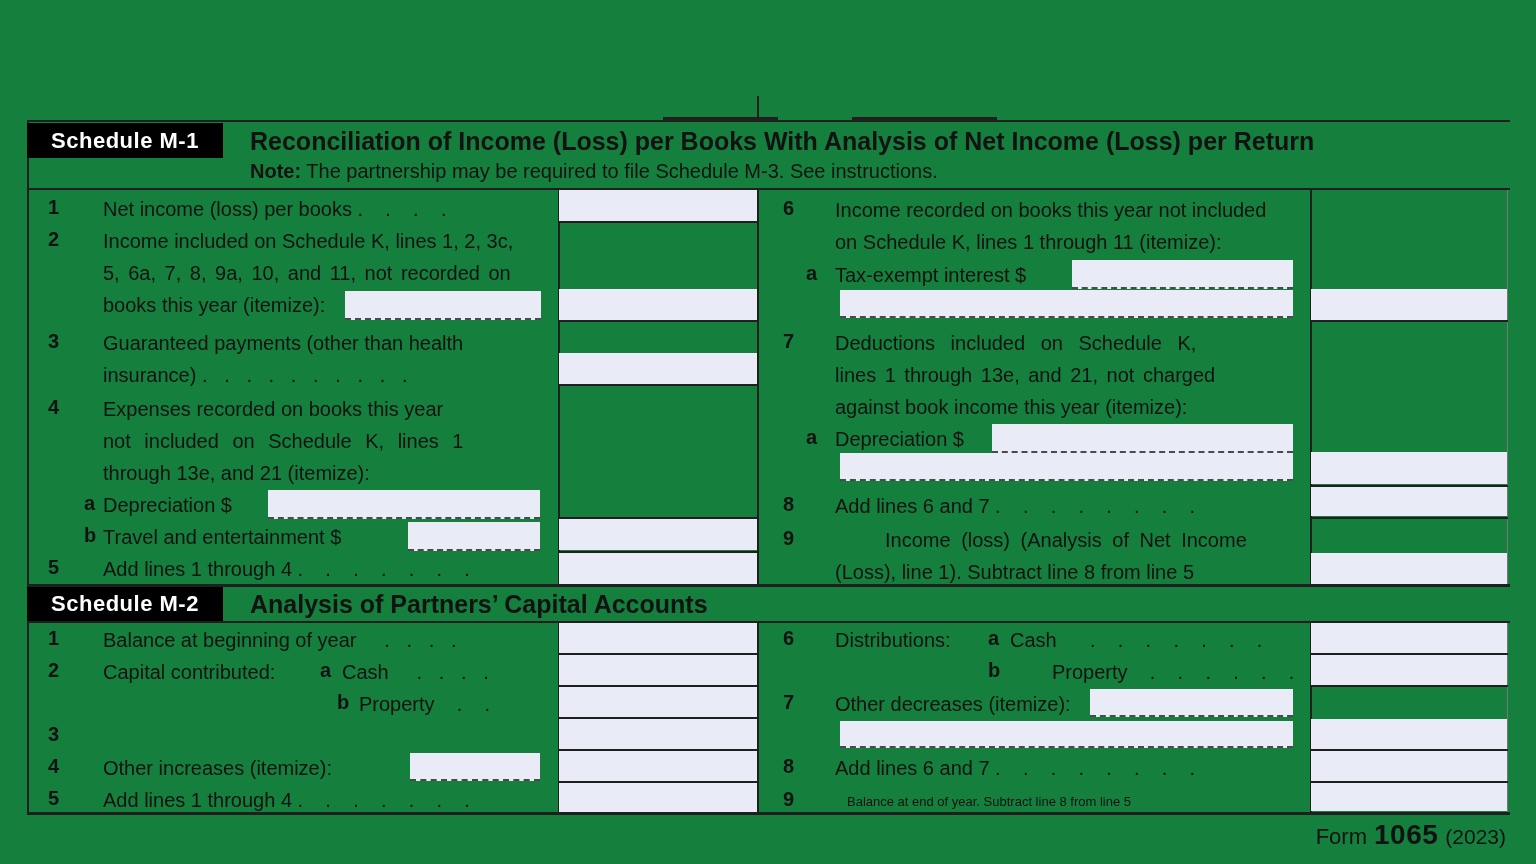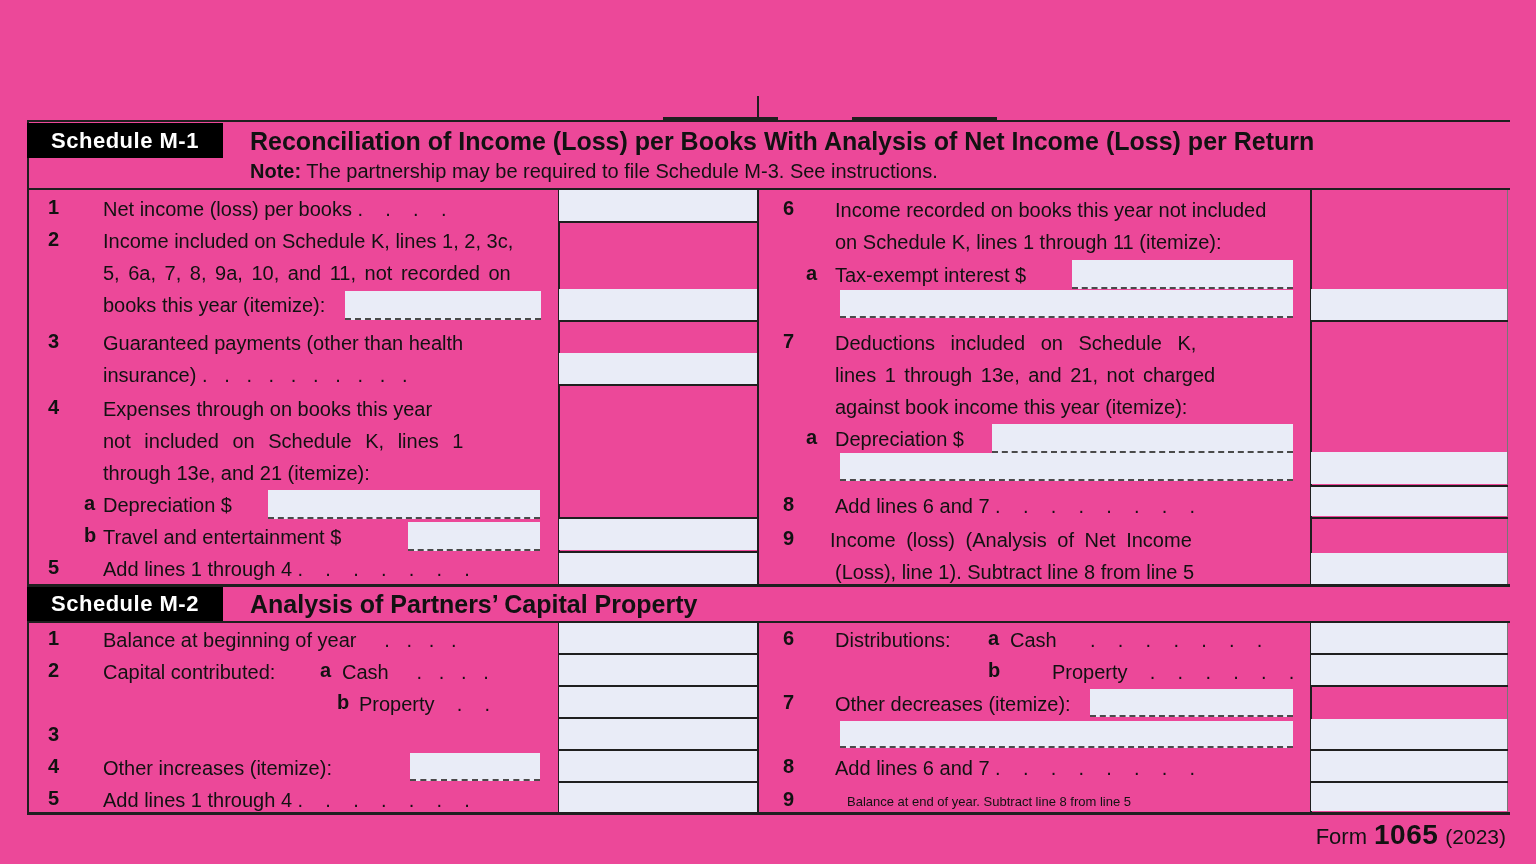--- a/index.html
+++ b/index.html
@@ -2,21 +2,21 @@
 <html style="--field-blue: #e9ecf7; --rule: #1f1f1f;"><head>
 <meta charset="utf-8">
 <style>
   :root{
     --field-blue:#e9ecf7;
     --ink:#121212;
     --rule:#1f1f1f;
   }
   html,body{margin:0;padding:0;background:#fff;}
   #page{
-    position:relative;width:1536px;height:864px;background:#ec4899;
+    position:relative;width:1536px;height:864px;background:#15803d;
     font-family:"Liberation Sans", sans-serif;color:var(--ink);
     overflow:hidden;
   }
   .hrule{position:absolute;background:var(--rule);height:2px;}
   .vrule{position:absolute;background:var(--rule);width:2px;}
   .cell{position:absolute;background:var(--field-blue);}
   .fld{position:absolute;background:var(--field-blue);border-bottom:2px dashed #4a4a4a;}
   .txt{position:absolute;font-size:20px;line-height:26px;white-space:nowrap;color:var(--ink);}
   .num{position:absolute;font-size:20px;font-weight:bold;white-space:nowrap;}
   .ltr{position:absolute;font-size:20px;font-weight:bold;white-space:nowrap;}
@@ -92,21 +92,21 @@
   <div class="txt" style="left:103px;top:228px;">Income included on Schedule K, lines 1, 2, 3c,</div>
   <div class="txt js3" style="left:103px;top:260px;">5, 6a, 7, 8, 9a, 10, and 11, not recorded on</div>
   <div class="txt" style="left:103px;top:292px;">books this year (itemize):</div>
   <div class="fld" style="left:345px;top:291px;width:196px;height:27px;"></div>
 
   <div class="num" style="left:48px;top:330px;">3</div>
   <div class="txt" style="left:103px;top:330px;">Guaranteed payments (other than health</div>
   <div class="txt" style="left:103px;top:362px;">insurance) .&nbsp;&nbsp;&nbsp;.&nbsp;&nbsp;&nbsp;.&nbsp;&nbsp;&nbsp;.&nbsp;&nbsp;&nbsp;.&nbsp;&nbsp;&nbsp;.&nbsp;&nbsp;&nbsp;.&nbsp;&nbsp;&nbsp;.&nbsp;&nbsp;&nbsp;.&nbsp;&nbsp;&nbsp;.</div>
 
   <div class="num" style="left:48px;top:396px;">4</div>
-  <div class="txt" style="left:103px;top:396px;">Expenses through on books this year</div>
+  <div class="txt" style="left:103px;top:396px;">Expenses recorded on books this year</div>
   <div class="txt js8" style="left:103px;top:428px;">not included on Schedule K, lines 1</div>
   <div class="txt" style="left:103px;top:460px;">through 13e, and 21 (itemize):</div>
 
   <div class="ltr" style="left:84px;top:492px;">a</div>
   <div class="txt" style="left:103px;top:492px;">Depreciation $</div>
   <div class="fld" style="left:268px;top:490px;width:272px;height:27px;"></div>
 
   <div class="ltr" style="left:84px;top:524px;">b</div>
   <div class="txt" style="left:103px;top:524px;">Travel and entertainment $</div>
   <div class="fld" style="left:408px;top:522px;width:132px;height:27px;"></div>
@@ -130,28 +130,28 @@
 
   <div class="ltr" style="left:806px;top:426px;">a</div>
   <div class="txt" style="left:835px;top:426px;">Depreciation $</div>
   <div class="fld" style="left:992px;top:424px;width:301px;height:27px;"></div>
   <div class="fld" style="left:840px;top:453px;width:453px;height:26px;"></div>
 
   <div class="num" style="left:783px;top:493px;">8</div>
   <div class="txt" style="left:835px;top:493px;">Add lines 6 and 7 .&nbsp;&nbsp;&nbsp;&nbsp;.&nbsp;&nbsp;&nbsp;&nbsp;.&nbsp;&nbsp;&nbsp;&nbsp;.&nbsp;&nbsp;&nbsp;&nbsp;.&nbsp;&nbsp;&nbsp;&nbsp;.&nbsp;&nbsp;&nbsp;&nbsp;.&nbsp;&nbsp;&nbsp;&nbsp;.</div>
 
   <div class="num" style="left:783px;top:527px;">9</div>
-  <div class="txt js5" style="left:830px;top:527px;">Income (loss) (Analysis of Net Income</div>
+  <div class="txt js5" style="left:885px;top:527px;">Income (loss) (Analysis of Net Income</div>
   <div class="txt" style="left:835px;top:559px;text-align:right;">(Loss), line 1). Subtract line 8 from line 5</div>
 
   <div class="hrule" style="left:27px;top:584px;width:1483px;height:3px;"></div>
   <div class="schedbox" style="left:27px;top:587px;width:196px;height:34px;">
     <span>Schedule M-2</span>
   </div>
-  <div class="sectitle" style="left:250px;top:590px;">Analysis of Partners’ Capital Property</div>
+  <div class="sectitle" style="left:250px;top:590px;">Analysis of Partners’ Capital Accounts</div>
   <div class="hrule" style="left:27px;top:621px;width:1483px;"></div>
 
   <div class="vrule" style="left:558px;top:623px;height:190px;"></div>
   <div class="vrule" style="left:757px;top:623px;height:190px;"></div>
   <div class="vrule" style="left:1310px;top:623px;height:190px;"></div>
   <div class="vrule" style="left:1507px;top:623px;height:190px;width:1px;background:#777;"></div>
 
   <div class="cell" style="left:559px;top:623px;width:198px;height:30px;"></div>
   <div class="hrule" style="left:558px;top:653px;width:200px;"></div>
   <div class="cell" style="left:559px;top:655px;width:198px;height:30px;"></div>

